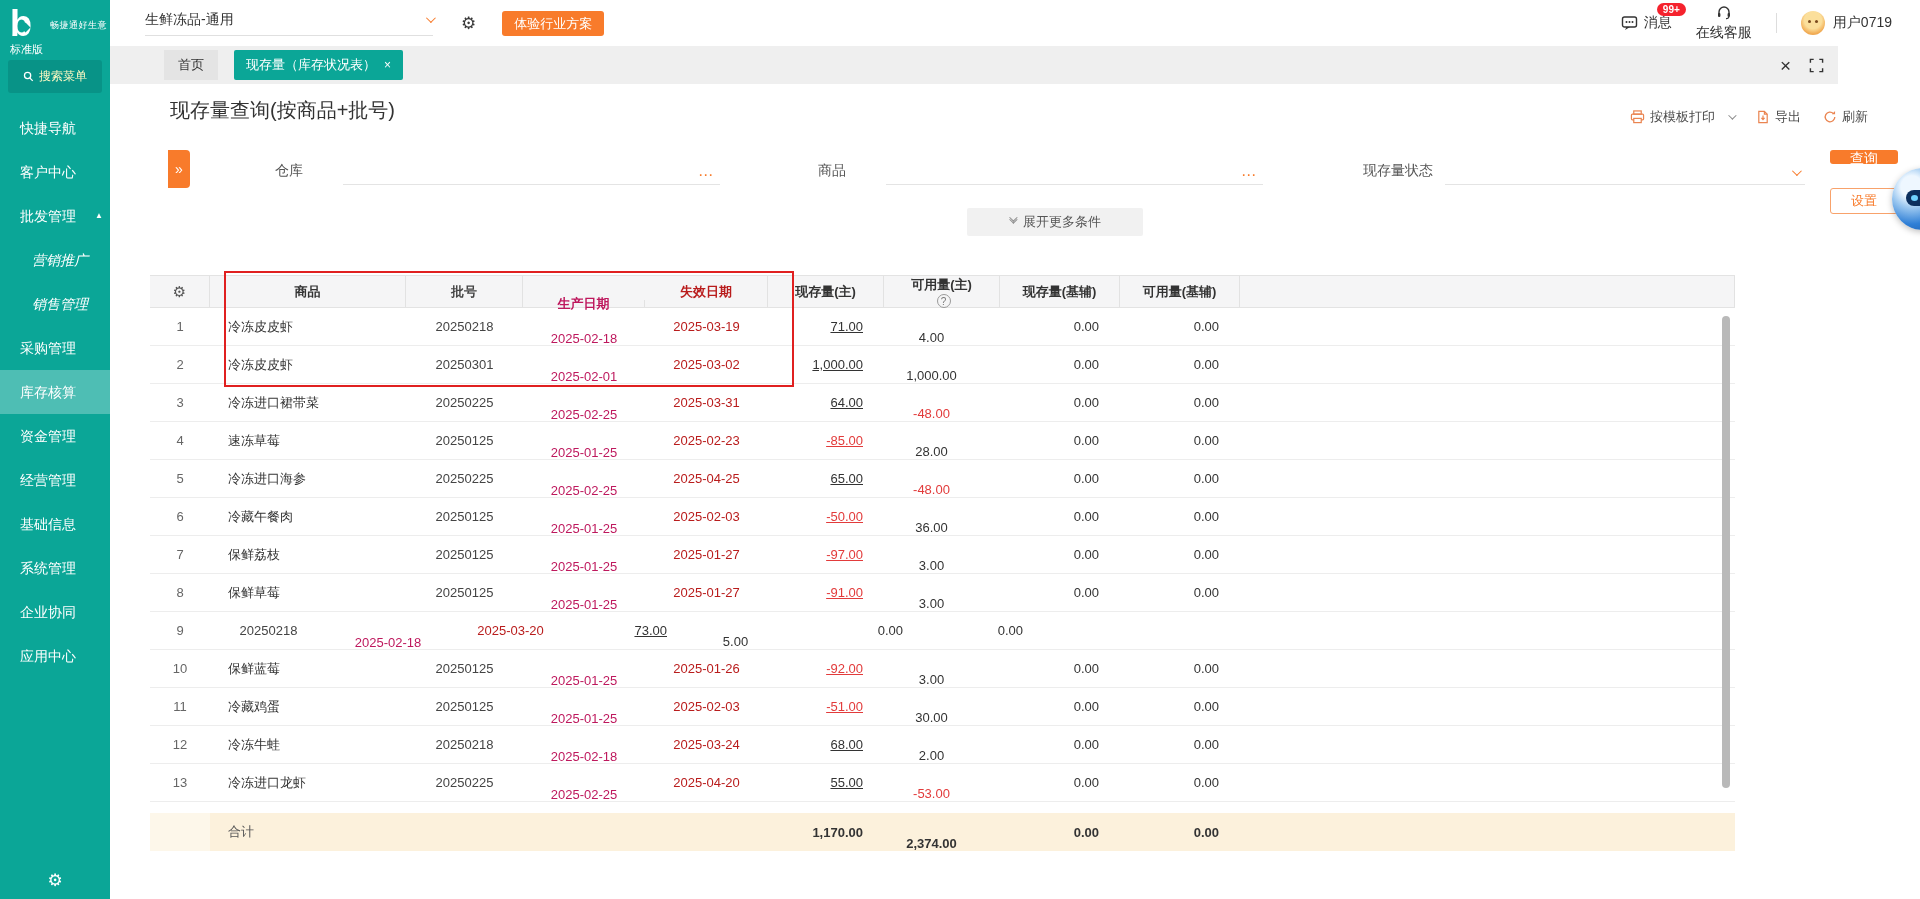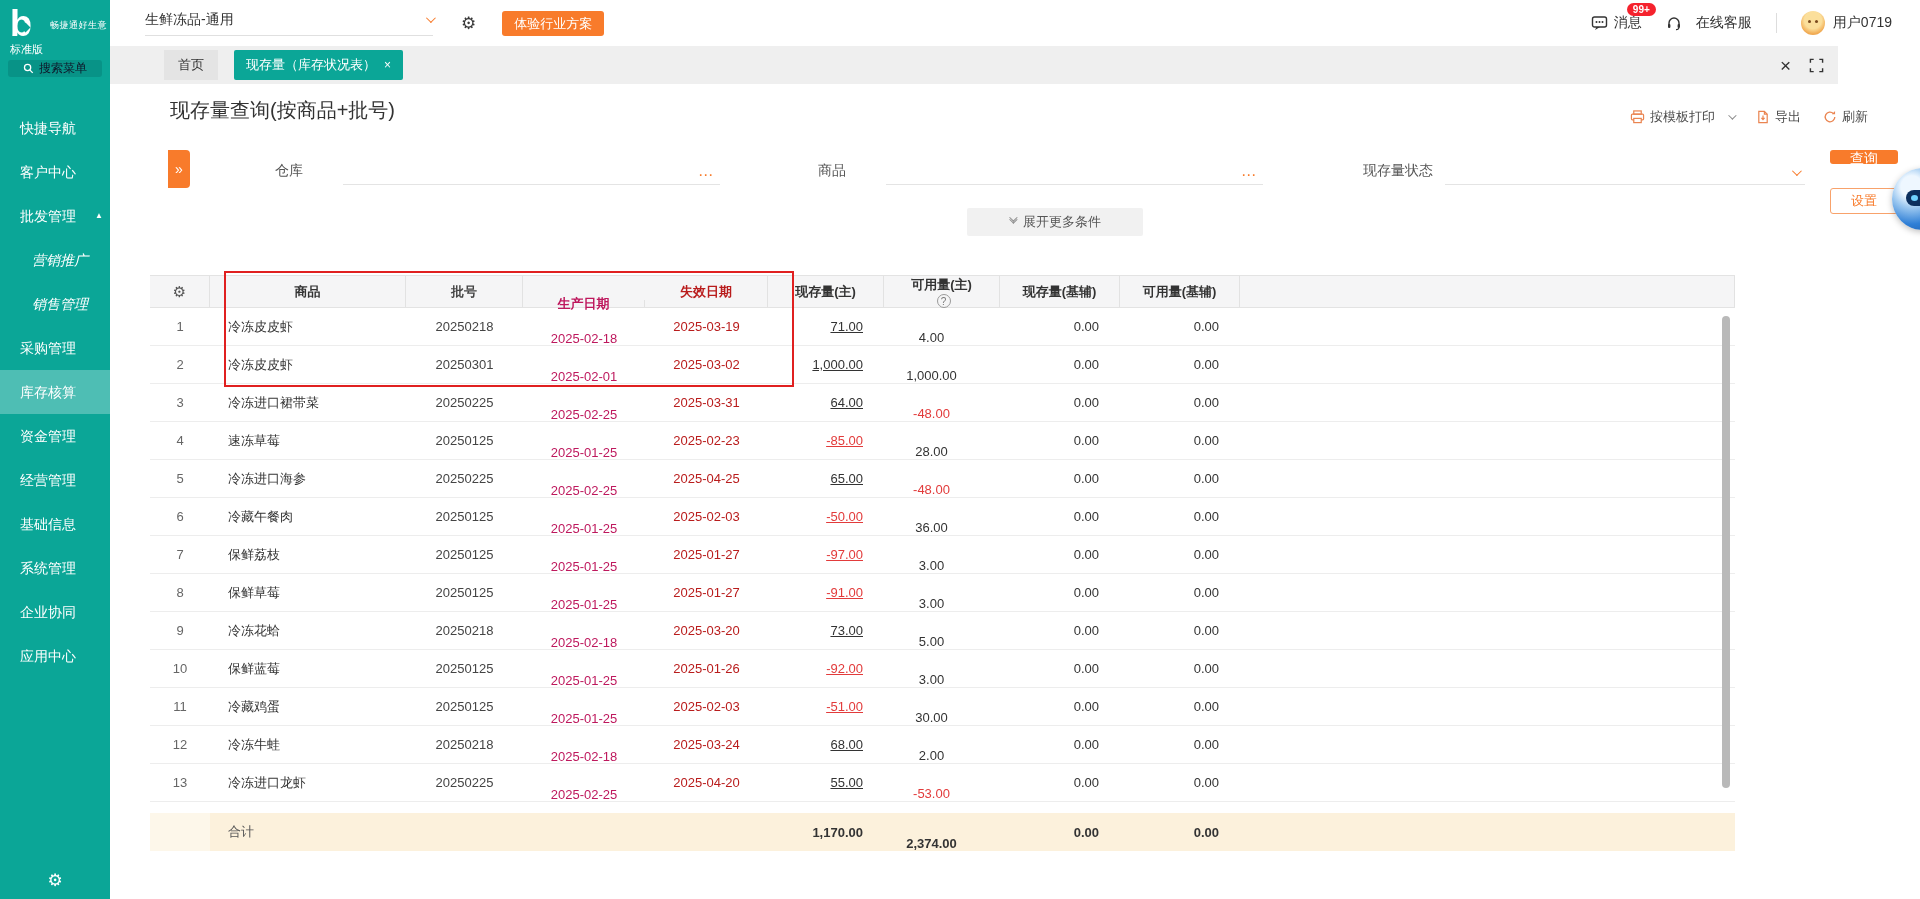--- a/index.html
+++ b/index.html
@@ -9,38 +9,38 @@
     font-family:"Liberation Sans","DejaVu Sans",sans-serif; overflow:hidden; color:#333;
   }
   
   .sidebar { position:absolute; left:0; top:0; width:110px; height:899px; background:#0BA697; color:#fff; z-index:20; }
   .logo-row { position:absolute; left:10px; top:5px; display:flex; align-items:flex-start; }
   .logo-mark { position:relative; width:36px; height:38px; }
   .logo-b { font-size:36px; font-weight:700; color:#fff; line-height:38px; }
   .logo-diamond { position:absolute; left:12px; top:19px; width:7px; height:7px; background:#0BA697; transform:rotate(45deg); }
   .brand-name { font-size:9px; color:#fff; margin:14px 0 0 4px; white-space:nowrap; letter-spacing:.5px; }
   .edition { position:absolute; left:10px; top:42px; font-size:11px; color:#fff; }
-  .search-box { position:absolute; left:8px; top:60px; width:94px; height:17px; background:#089387; border-radius:3px; display:flex; align-items:center; justify-content:center; gap:5px; font-size:12px; color:#0f172a; cursor:pointer; }
+  .search-box { position:absolute; left:8px; top:60px; width:94px; height:33px; background:#089387; border-radius:3px; display:flex; align-items:center; justify-content:center; gap:5px; font-size:12px; color:#fef9c3; cursor:pointer; }
   .menu { position:absolute; left:0; top:106px; width:110px; }
   .side-item { position:relative; height:44px; line-height:44px; padding-left:20px; font-size:14px; color:#fff; cursor:pointer; }
   .side-item.sub { padding-left:32px;font-style:italic; }
   .side-item.active { background:rgba(255,255,255,.28); }
   .side-item .caret { position:absolute; right:7px; top:0; font-size:8px; }
   .side-gear { position:absolute; left:0; bottom:8px; width:110px; text-align:center; font-size:17px; color:#fff; cursor:pointer; }
   
   .topbar { position:absolute; left:110px; top:0; width:1810px; height:46px; background:#fff; display:flex; align-items:center; }
   .account-select { margin-left:35px; width:288px; display:flex; align-items:center; justify-content:space-between; border-bottom:1px solid #e0e0e0; padding-bottom:6px; font-size:14px; color:#333; cursor:pointer; }
   .chev { display:inline-block; width:7px; height:7px; border-right:1.6px solid #F87B2B; border-bottom:1.6px solid #F87B2B; transform:rotate(45deg) translateY(-2px); }
   .chev.gray { border-color:#8a8a8a; width:6px; height:6px; }
   .top-gear { margin-left:28px; font-size:17px; color:#3a3a3a; cursor:pointer; }
   .trial-btn { margin-left:26px; height:25px; padding:0 12px; background:#F87B2B; color:#fff; font-size:13px; border:none; border-radius:3px; line-height:25px; cursor:pointer; }
   .top-right { margin-left:auto; margin-right:28px; display:flex; align-items:center; gap:24px; font-size:14px; color:#333; }
   .msg-group { position:relative; display:flex; align-items:center; gap:6px; cursor:pointer; }
   .badge { position:absolute; left:36px; top:-11px; background:#F5222D; color:#fff; font-size:10px; padding:1px 6px; border-radius:9px; font-weight:700; }
-  .support-group { display:flex; align-items:center; gap:14px; cursor:pointer; }
+  .support-group { display:flex; align-items:center; gap:4px; cursor:pointer;flex-direction:column; }
   .v-div { width:1px; height:20px; background:#ddd; }
   .user-group { display:flex; align-items:center; gap:8px; cursor:pointer; }
   .avatar { width:24px; height:24px; border-radius:50%; background:radial-gradient(circle at 50% 38%, #FBDF9B 0 45%, #F2AE57 70%, #E2903B); position:relative; }
   .avatar:before { content:""; position:absolute; left:7px; top:9px; width:3px; height:3px; border-radius:50%; background:#7a4a1d; box-shadow:7px 0 0 #7a4a1d; }
   
   .tabbar { position:absolute; left:110px; top:46px; width:1728px; height:38px; background:#EFEFEF; display:flex; align-items:center;padding-left:14px; }
   .tab-home { margin-left:40px; height:30px; line-height:30px; padding:0 14px; background:#E4E4E4; font-size:13px; color:#333; cursor:pointer; }
   .tab-active { margin-left:16px; height:30px; line-height:30px; padding:0 12px; background:#0BA697; color:#fff; font-size:13px; border-radius:2px; display:flex; align-items:center; gap:8px; cursor:pointer; }
   .tab-x { font-size:12px; cursor:pointer; }
   .tabbar-icons { position:absolute; right:14px; top:0; height:38px; display:flex; align-items:center; gap:18px; color:#333; }
@@ -392,21 +392,20 @@
           <div class="td c-qty">
             <span class="link neg">-91.00</span>
           </div>
           <div class="td c-avail">3.00</div>
           <div class="td c-qaux">0.00</div>
           <div class="td c-aaux">0.00</div>
           <div class="td" style="flex: 1 1 0%;"></div>
         </div>
         <div class="row">
           <div class="td c-idx">9</div>
-          <div class="td c-prod">冷冻花蛤</div>
           <div class="td c-batch">20250218</div>
           <div class="td c-made">2025-02-18</div>
           <div class="td c-exp">2025-03-20</div>
           <div class="td c-qty">
             <span class="link">73.00</span>
           </div>
           <div class="td c-avail">5.00</div>
           <div class="td c-qaux">0.00</div>
           <div class="td c-aaux">0.00</div>
           <div class="td" style="flex: 1 1 0%;"></div>

